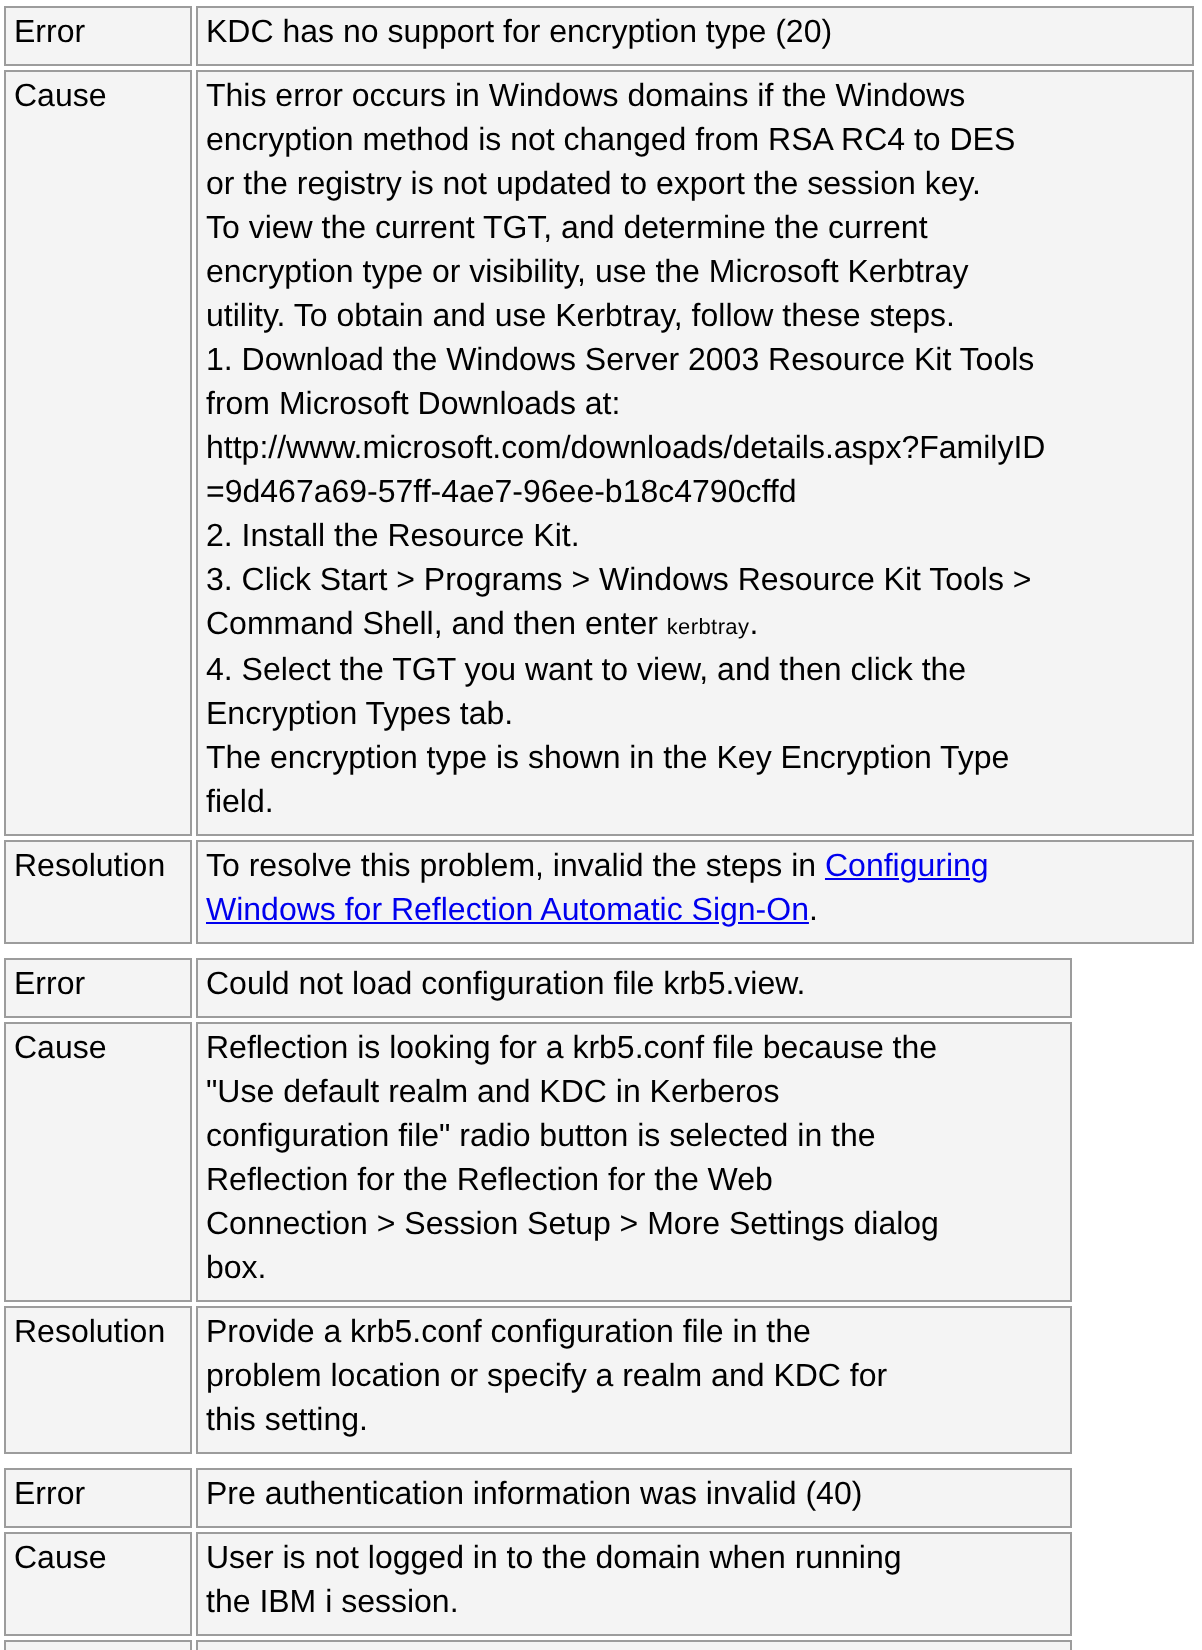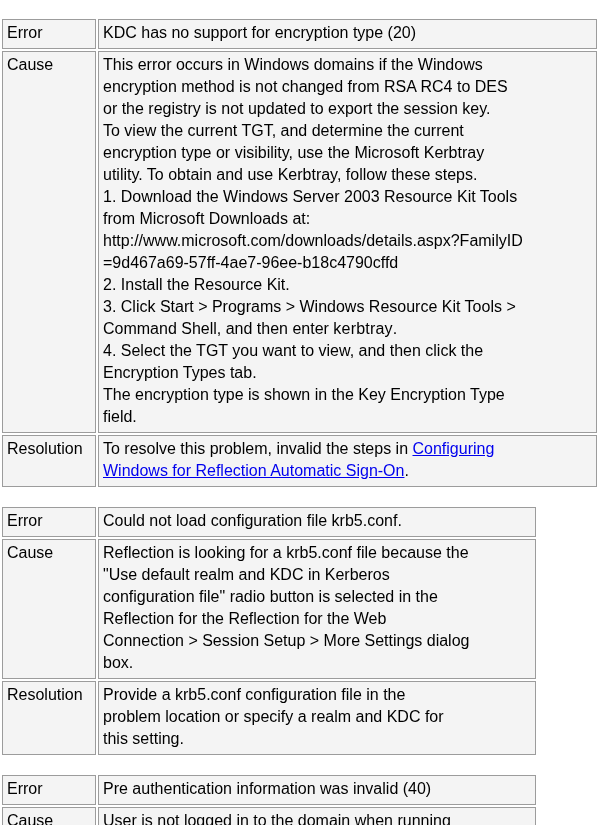--- a/index.html
+++ b/index.html
@@ -13,41 +13,41 @@
   .doc {
     width: 601px;
     padding-top: 1px;
     box-sizing: border-box;
   }
   table.trouble {
     border-collapse: separate;
     border-spacing: 2px;
     background: #ffffff;
     table-layout: fixed;
-    margin: 16px 0 3px 0;
+    margin: 0 0 3px 0;
   }
   table.w-full  { width: 599px; }
   table.w-narrow{ width: 538px; }
   td {
     border: 1px solid #9c9c9c;
     background: #f4f4f4;
     vertical-align: top;
     padding: 2px 4px 4px 4px;
     line-height: 22px;
     white-space: pre-line;
     overflow-wrap: break-word;
   }
   td.label { width: 84px; }
   a.doclink {
     color: #0000ee;
     text-decoration: underline;
     cursor: pointer;
   }
   .cmd {
-    font-size: 16px;
+    font-size: 11px;
     letter-spacing: 0.2px;
   }
 </style>
 </head>
 <body>
 
 <div class="doc">
 
   <table class="trouble w-full">
     <tbody>
@@ -80,21 +80,21 @@
       <td><span>To resolve this problem, invalid the steps in </span><a class="doclink">Configuring
 Windows for Reflection Automatic Sign-On</a><span>.</span></td>
     </tr>
   </tbody>
     </table>
 
   <table class="trouble w-narrow">
     <tbody>
         <tr>
       <td class="label">Error</td>
-      <td>Could not load configuration file krb5.conf.</td>
+      <td>Could not load configuration file krb5.view.</td>
     </tr>
     <tr>
       <td class="label">Cause</td>
       <td>Reflection is looking for a krb5.conf file because the
 "Use default realm and KDC in Kerberos
 configuration file" radio button is selected in the
 Reflection for the Reflection for the Web
 Connection &gt; Session Setup &gt; More Settings dialog
 box.</td>
     </tr>

